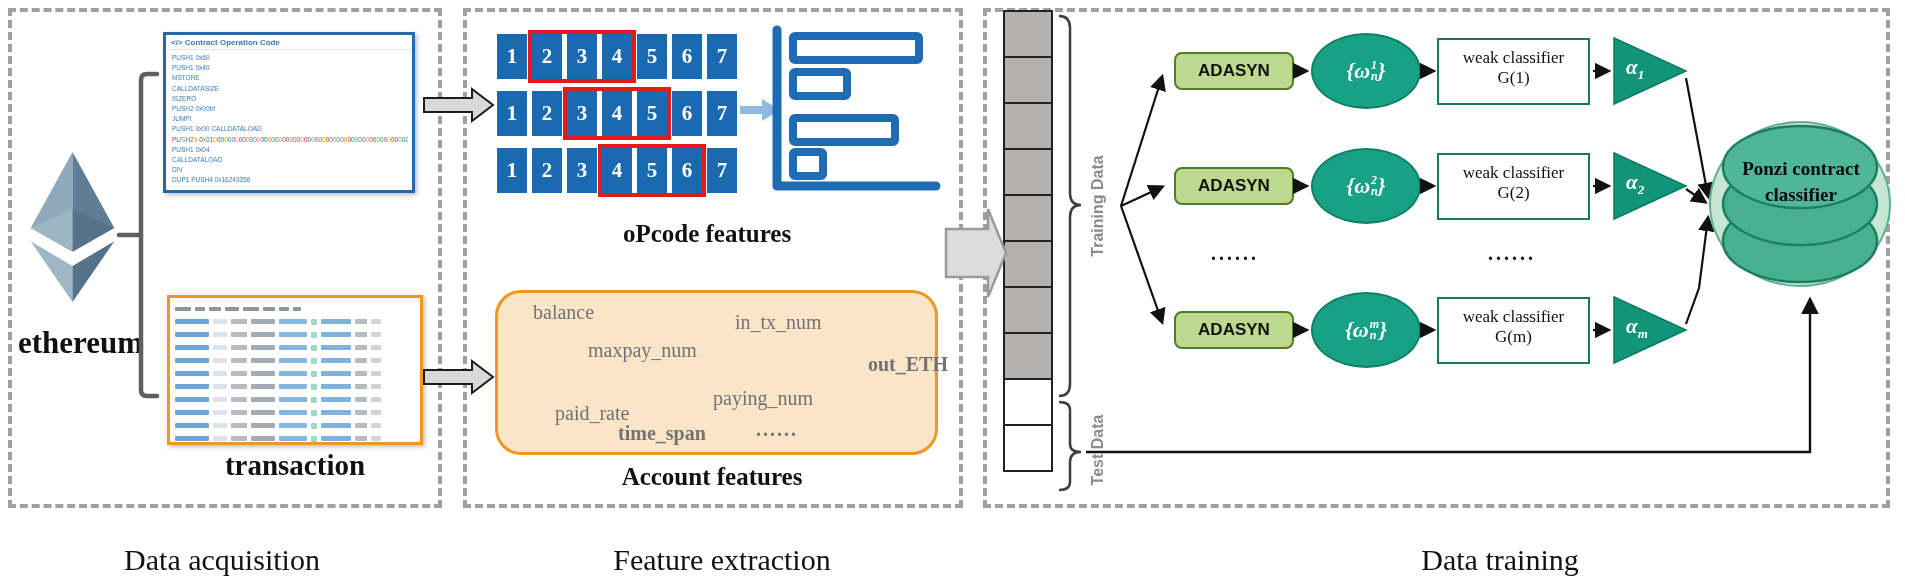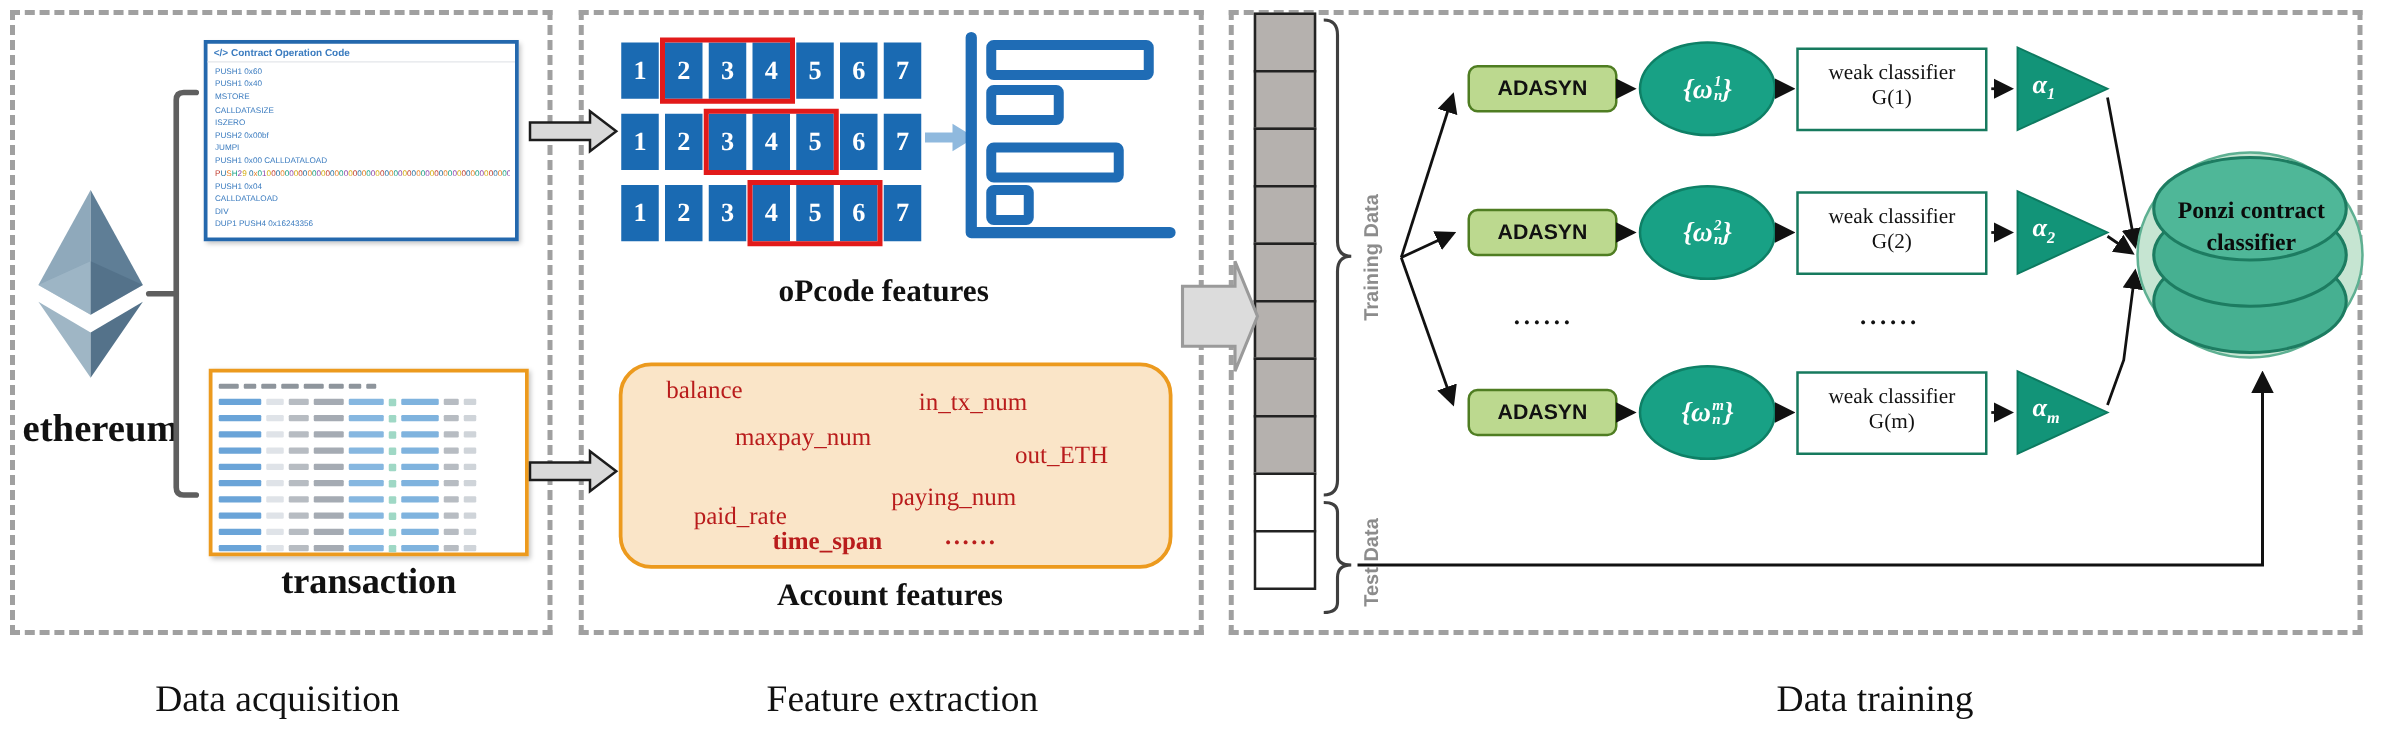--- a/index.html
+++ b/index.html
@@ -35,23 +35,23 @@
   .cell-row{position:absolute;left:0;height:45px;}
   .cell{position:absolute;top:0;width:30px;height:45px;background:#1a6ab2;color:#fff;
         font-weight:bold;font-size:21px;display:flex;align-items:center;justify-content:center;}
   .hl{position:absolute;border:4px solid #e21a1a;box-sizing:border-box;z-index:3;}
 
   .opf-label{position:absolute;left:707px;top:220px;transform:translateX(-50%);font-weight:bold;font-size:25px;z-index:2;white-space:nowrap;}
 
   
   .acct-box{position:absolute;left:495px;top:290px;width:443px;height:165px;background:#fae5c8;
             border:3px solid #ec9a1e;border-radius:26px;box-sizing:border-box;z-index:2;}
-  .feat{position:absolute;font-size:20px;color:#b91c1c;z-index:2;white-space:nowrap;}
+  .feat{position:absolute;font-size:20px;color:#737373;z-index:2;white-space:nowrap;}
   .feat-0{left:533px;top:301px;} .feat-1{left:735px;top:311px;}
-  .feat-2{left:588px;top:339px;} .feat-3{left:812px;top:353px;}
+  .feat-2{left:588px;top:339px;} .feat-3{left:868px;top:353px;font-weight:bold;}
   .feat-4{left:555px;top:402px;} .feat-5{left:713px;top:387px;}
   .feat-6{left:618px;top:422px;font-weight:bold;} .feat-7{left:756px;top:418px;font-weight:bold;letter-spacing:2px;}
   .acct-label{position:absolute;left:712px;top:463px;transform:translateX(-50%);font-weight:bold;font-size:25px;z-index:2;white-space:nowrap;}
 
   
   .col-wrap{position:absolute;left:1003px;top:12px;z-index:2;}
   .col-cell{width:50px;height:48px;box-sizing:border-box;border:2px solid #222;margin-top:-2px;}
   .col-cell.gray{background:#b5b1ae;} .col-cell.white{background:#fff;}
   .vlabel{position:absolute;font-family:"Liberation Sans",sans-serif;font-weight:bold;font-size:16px;
           color:#8c8c8c;transform:translate(-50%,-50%) rotate(-90deg);z-index:2;white-space:nowrap;}

